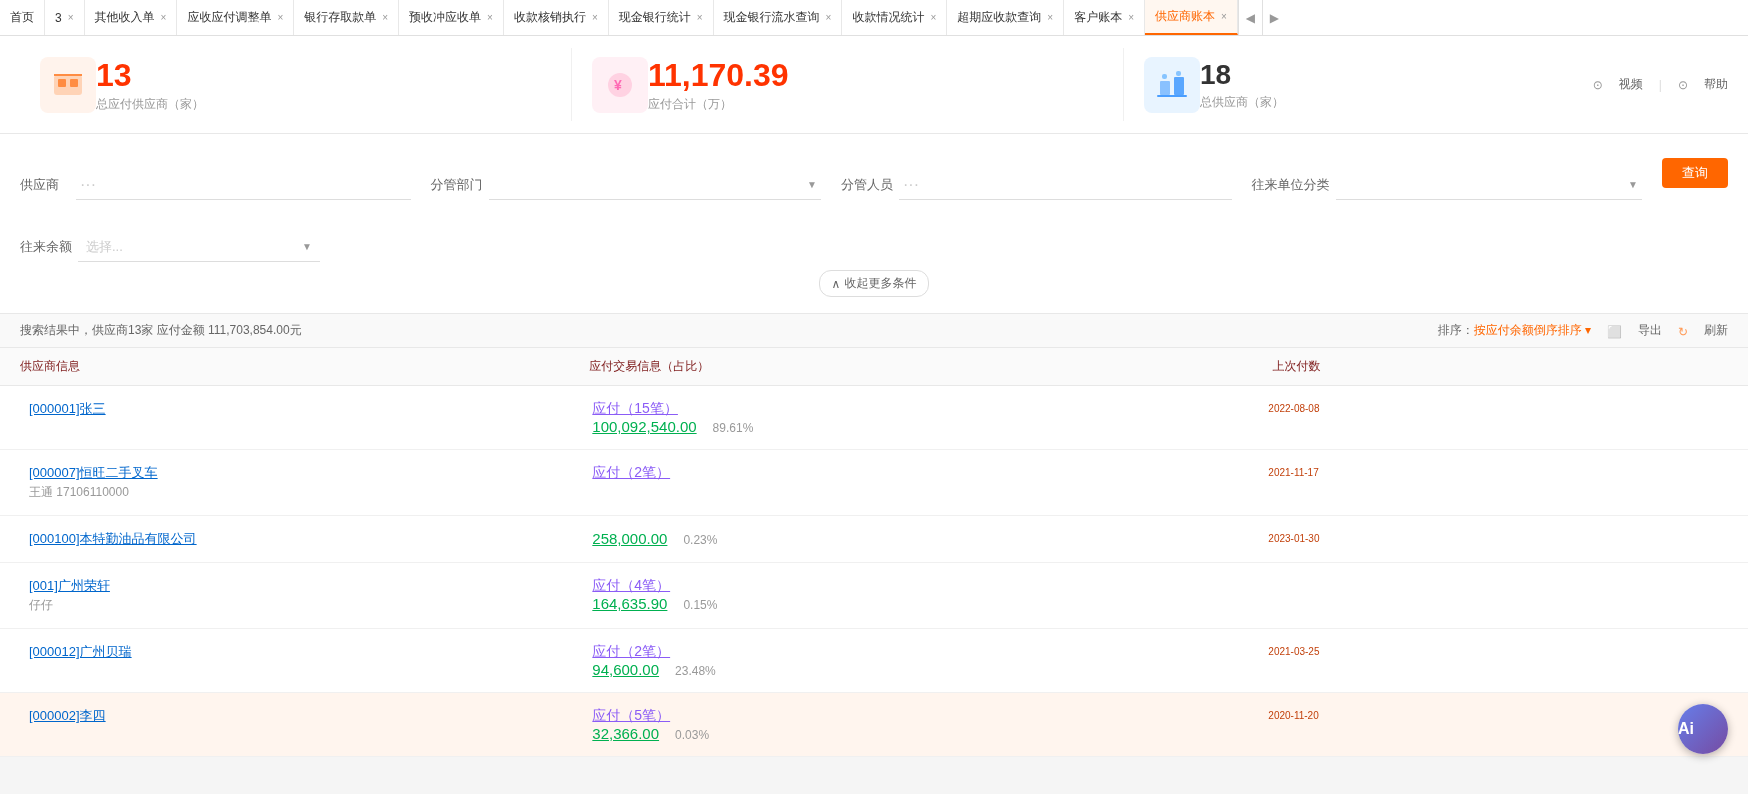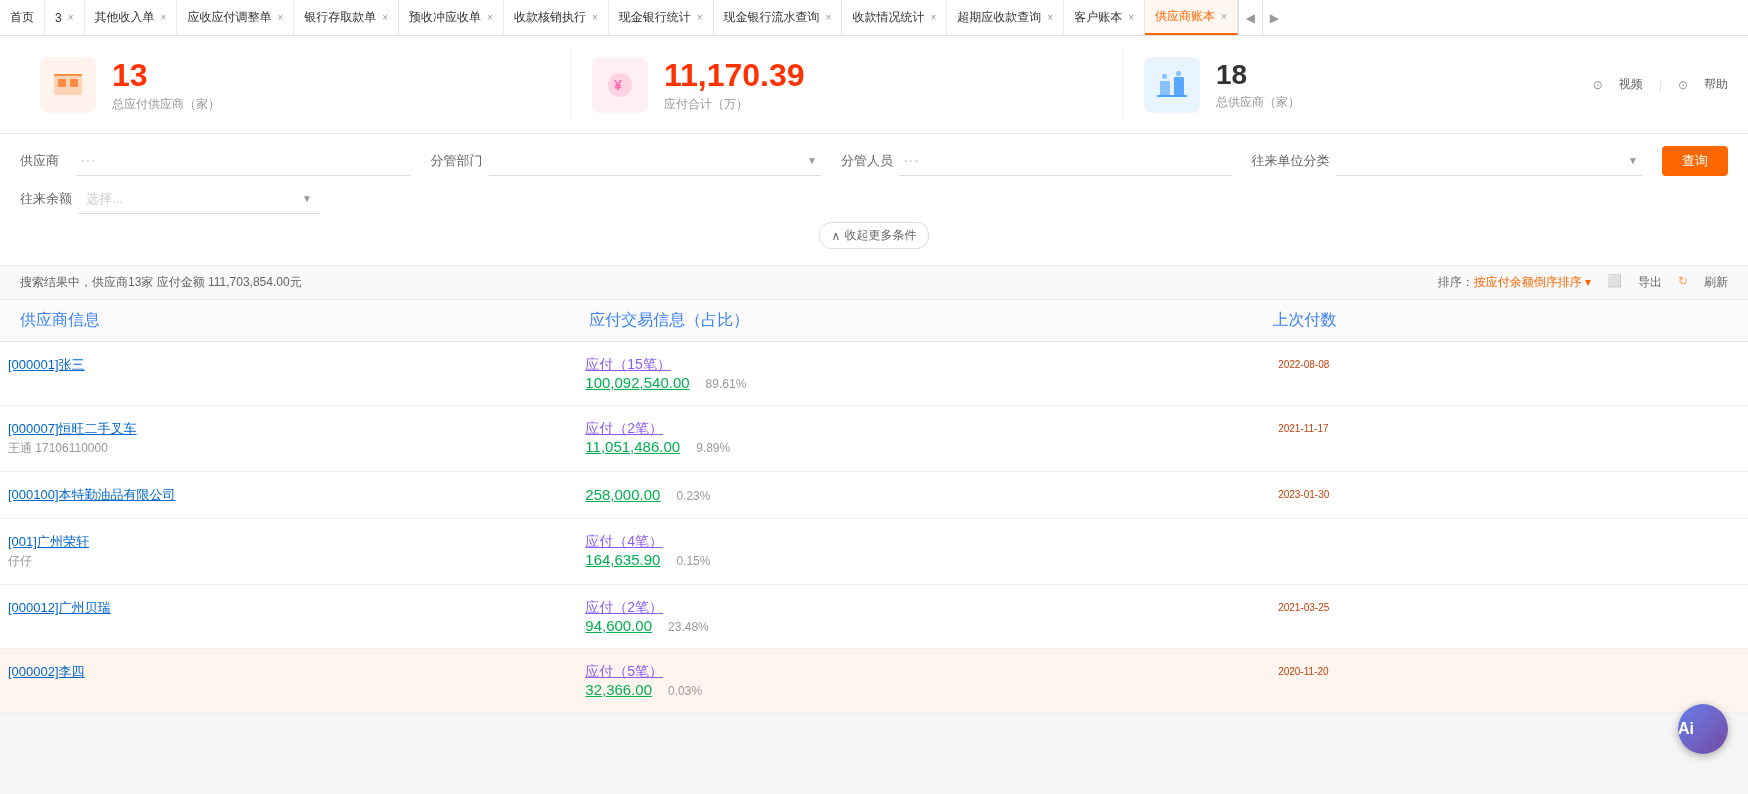--- a/index.html
+++ b/index.html
@@ -57,21 +57,20 @@
       background: #fff;
       border-bottom: 1px solid #e8e8e8;
       padding: 12px 20px;
       align-items: center;
       gap: 0;
     }
     .summary-card {
       display: flex;
       align-items: center;
       flex: 1;
-      gap: 16px;
       padding: 8px 20px;
       border-right: 1px solid #f0f0f0;
     }
     .summary-card:last-child { border-right: none; }
     .summary-icon {
       width: 56px;
       height: 56px;
       border-radius: 8px;
       display: flex;
       align-items: center;
@@ -116,20 +115,21 @@
       display: flex;
       align-items: center;
       gap: 20px;
       margin-bottom: 8px;
     }
     .filter-item {
       display: flex;
       align-items: center;
       gap: 6px;
       flex: 1;
+      margin-top: 24px;
     }
     .filter-label {
       font-size: 13px;
       color: #666;
       white-space: nowrap;
       min-width: 50px;
     }
     .btn-query {
       background: #ff6600;
       color: #fff;
@@ -163,49 +163,49 @@
       justify-content: space-between;
       padding: 8px 20px;
       background: #f9f9f9;
       border-bottom: 1px solid #e8e8e8;
       font-size: 12px;
       color: #666;
     }
     .result-info { }
     .result-actions {
       display: flex;
-      align-items: flex-start;
+      align-items: flex-end;
       gap: 16px;
       color: #666;
     }
     .result-actions span { cursor: pointer; }
     .sort-label { color: #666; }
     .sort-value { color: #ff6600; cursor: pointer; }
 
     
     .table-container {
       background: #fff;
       margin: 0;
     }
     .table-header {
       display: grid;
       grid-template-columns: 2.5fr 3fr 2fr;
       padding: 10px 20px;
       border-bottom: 1px solid #e8e8e8;
       background: #fafafa;
     }
     .table-header-cell {
-      font-size: 16px;
-      color: #3b82f6;
+      font-size: 12px;
+      color: #7f1d1d;
       font-weight: 500;
     }
     .table-row {
       display: grid;
       grid-template-columns: 2.5fr 3fr 2fr;
-      padding: 14px 8px;
+      padding: 14px 29px;
       border-bottom: 1px solid #f0f0f0;
       align-items: start;
     }
     .table-row.highlighted { background: #fff5ee; }
     .supplier-link {
       color: #0066cc;
       text-decoration: underline;
       cursor: pointer;
       font-size: 13px;
     }
@@ -435,24 +435,20 @@
     </div>
   </div>
 
   <div class="table-row">
     <div>
       <div class="supplier-link">[000007]恒旺二手叉车</div>
       <div class="supplier-sub">王通  17106110000</div>
     </div>
     <div>
       <div class="tx-label">应付（2笔）</div>
-      <div class="tx-row">
-        <span class="tx-amount">11,051,486.00</span>
-        <span class="tx-percent">9.89%</span>
-      </div>
     </div>
     <div>
       <span class="last-pay">2021-11-17</span>
     </div>
   </div>
 
   <div class="table-row">
     <div>
       <div class="supplier-link">[000100]本特勤油品有限公司</div>
     </div>

